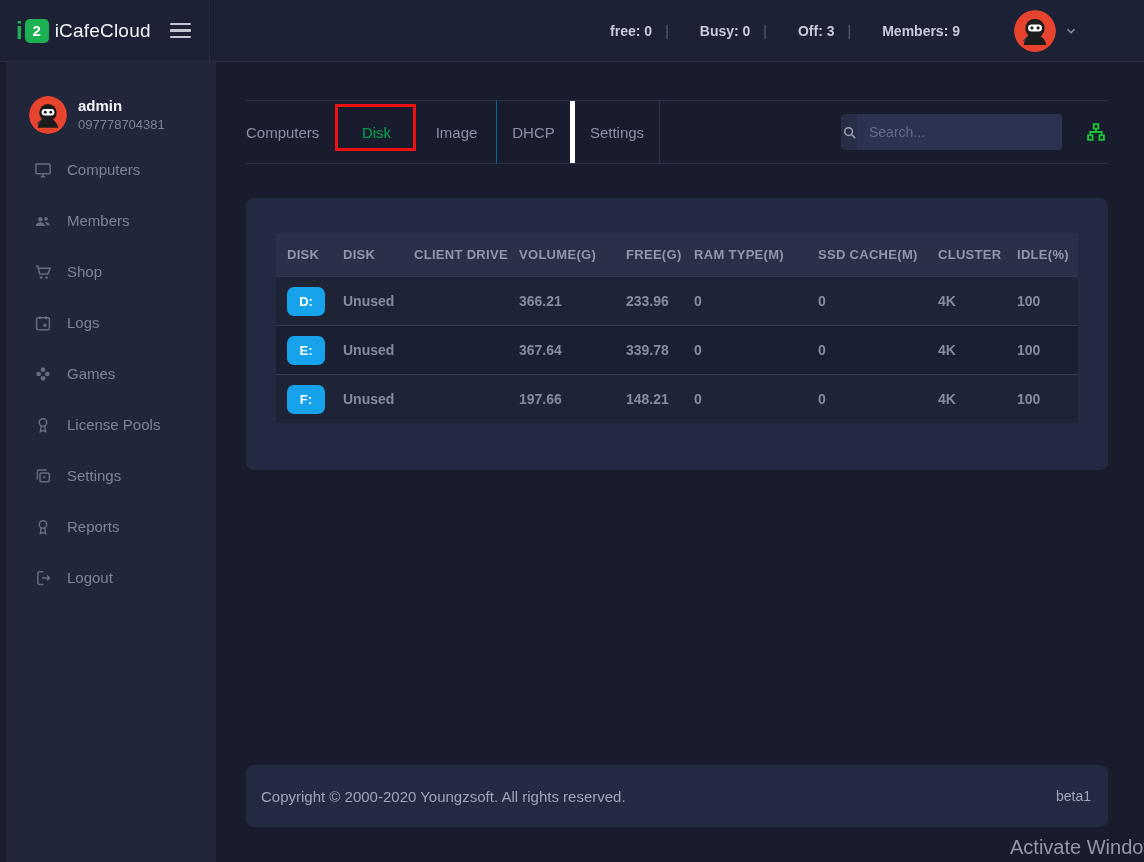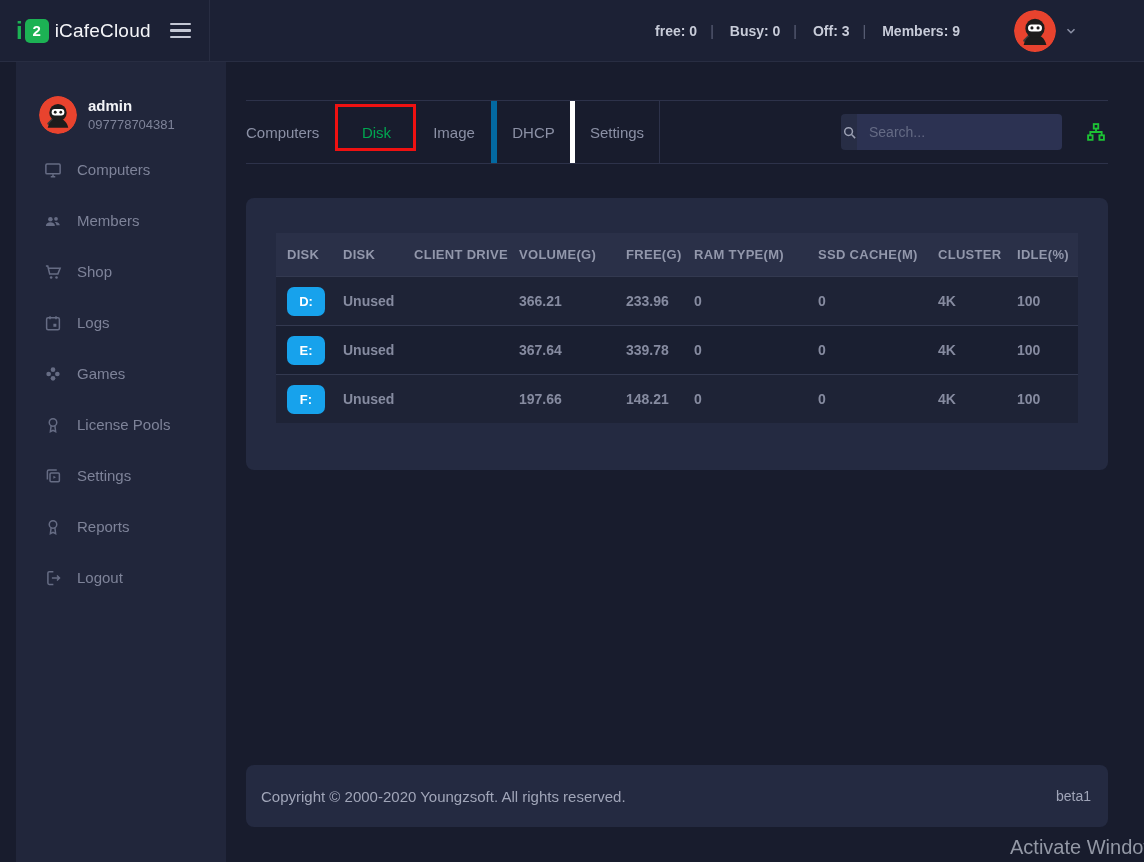--- a/index.html
+++ b/index.html
@@ -13,28 +13,28 @@
   .topbar-left { width:210px; height:100%; display:flex; align-items:center; justify-content:space-between;
                  padding:0 18px 0 16px; border-right:1px solid #282d42; }
   .logo { display:flex; align-items:center; gap:2px; }
   .logo-i { color:#1cb254; font-size:24px; font-weight:700; line-height:1; }
   .logo-badge { width:24px; height:24px; background:#1cb254; border-radius:5px; display:flex;
                 align-items:center; justify-content:center; color:#ffffff; font-size:15px; font-weight:700; margin-right:4px; }
   .logo-text { color:#f4f5f8; font-size:19px; font-weight:400; letter-spacing:.2px; }
   .hamburger { background:none; border:none; cursor:pointer; display:flex; flex-direction:column; gap:4px; padding:4px 0; }
   .hamburger span { display:block; width:21px; height:2.5px; background:#c3c7d4; border-radius:1px; }
   .topbar-right { flex:1; display:flex; align-items:center; justify-content:flex-end; padding-right:66px; }
-  .stats { display:flex; align-items:center; gap:16px; margin-right:54px; color:#c8ccd9; font-size:14px; font-weight:700; }
+  .stats { display:flex; align-items:center; gap:31px; margin-right:54px; color:#c8ccd9; font-size:14px; font-weight:700; }
   .stats .stat:not(:last-child)::after { content:"|"; color:#5d627a; margin-left:13px; font-weight:400; }
   .avatar-wrap { display:flex; align-items:center; gap:8px; cursor:pointer; }
   .avatar { width:42px; height:42px; border-radius:50%; display:block; }
   .chev { color:#8b90a5; display:block; }
 
   
-  .sidebar { position:absolute; top:62px; left:16px; width:210px; height:800px; background:#21263b; z-index:4; }
+  .sidebar { position:absolute; top:62px; left:6px; width:210px; height:800px; background:#21263b; z-index:4; }
   .profile { display:flex; align-items:center; gap:11px; padding:23px 0 0 23px; height:82px; }
   .profile .avatar { width:38px; height:38px; }
   .profile-name { color:#f2f3f7; font-size:15px; font-weight:700; }
   .profile-phone { color:#7e8399; font-size:13px; margin-top:3px; }
   .nav { position:absolute; top:82px; left:0; width:210px; }
   .nav-item { position:relative; height:51px; display:flex; align-items:center; gap:15px; padding-left:27px;
               color:#7e8399; font-size:15px; cursor:pointer; }
   .nav-item .nico { width:19px; height:19px; display:flex; align-items:center; justify-content:center; color:#666c84; }
   .nav-item .nico svg { width:18px; height:18px; }
   .nav-item.active { background:#282e45; color:#f2f3f7; font-weight:700; }
@@ -45,21 +45,21 @@
   
   .main { position:absolute; top:62px; left:210px; width:934px; height:800px; }
 
   .tabstrip { position:absolute; top:38px; left:36px; width:862px; height:64px;
               border-top:1px solid #2d324a; border-bottom:1px solid #2d324a;
               display:flex; align-items:center; }
   .tab { height:100%; display:flex; align-items:center; justify-content:center;
          color:#8b90a5; font-size:15px; cursor:pointer; }
   .tab-computers { width:90px; justify-content:flex-start; }
   .tab-disk { width:81px; color:#00a651; }
-  .tab-image { width:80px; border-right:6px solid #0369a1; }
+  .tab-image { width:80px; border-right:1px solid #0369a1; }
   .tab-dhcp { width:78px; border-right:5px solid #ffffff; }
   .tab-settings { width:85px; border-right:1px solid #2d324a; }
   .annot-disk { left:89px; top:3px; width:81px; height:47px; }
 
   .search { margin-left:auto; width:221px; height:36px; display:flex; border-radius:4px; overflow:hidden; }
   .search-iconbox { width:38px; background:#272d45; display:flex; align-items:center; justify-content:center; color:#9ba0b3; }
   .search-iconbox svg { width:15px; height:15px; }
   .search input { flex:1; background:#2c3252; border:none; outline:none; color:#c8ccd9;
                   font-family:"Liberation Sans", sans-serif; font-size:14px; padding:0 12px; }
   .search input::placeholder { color:#656b85; }

